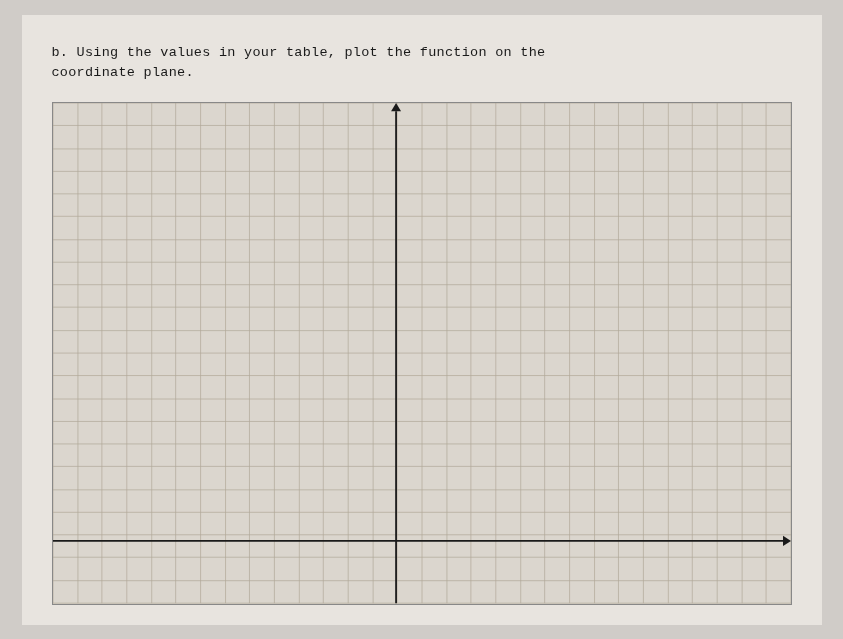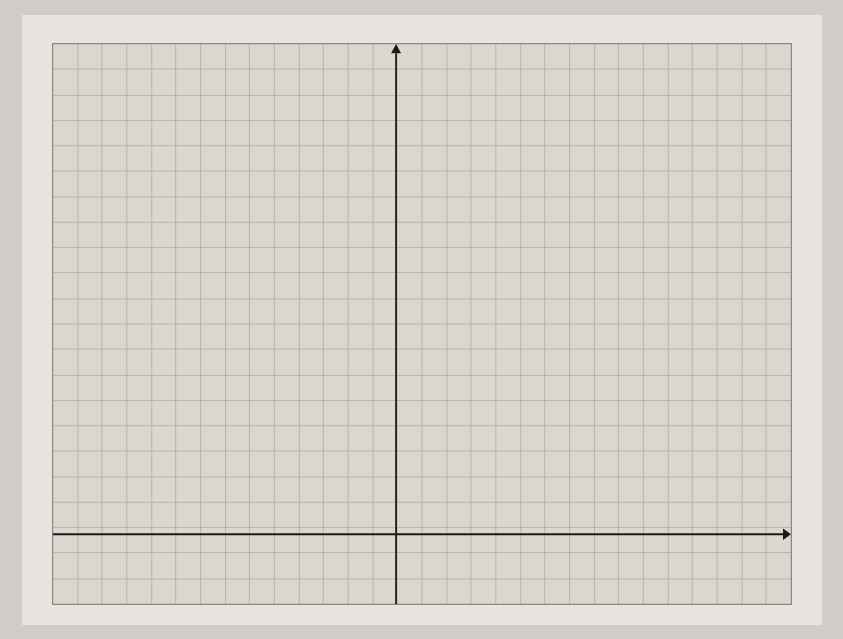--- a/index.html
+++ b/index.html
@@ -51,20 +51,24 @@
       height: 100%;
       position: absolute;
       top: 0;
       left: 0;
     }
   </style>
 </head>
 <body>
 
 <div class="page">
+  <div class="instruction-text">
+    <span>b. Using the values in your table, plot the function on the</span><br>
+    <span>coordinate plane.</span>
+  </div>
 
   <div class="graph-container">
     <svg class="graph-svg" viewBox="0 0 740 490" preserveAspectRatio="none">
 
       <rect x="0" y="0" width="740" height="490" fill="#dbd6ce"></rect>
 
       <g id="grid-lines">
           <line x1="0" y1="0" x2="0" y2="490" stroke="#b0a898" stroke-width="0.7"></line>
           <line x1="25" y1="0" x2="25" y2="490" stroke="#b0a898" stroke-width="0.7"></line>
           <line x1="49" y1="0" x2="49" y2="490" stroke="#b0a898" stroke-width="0.7"></line>

